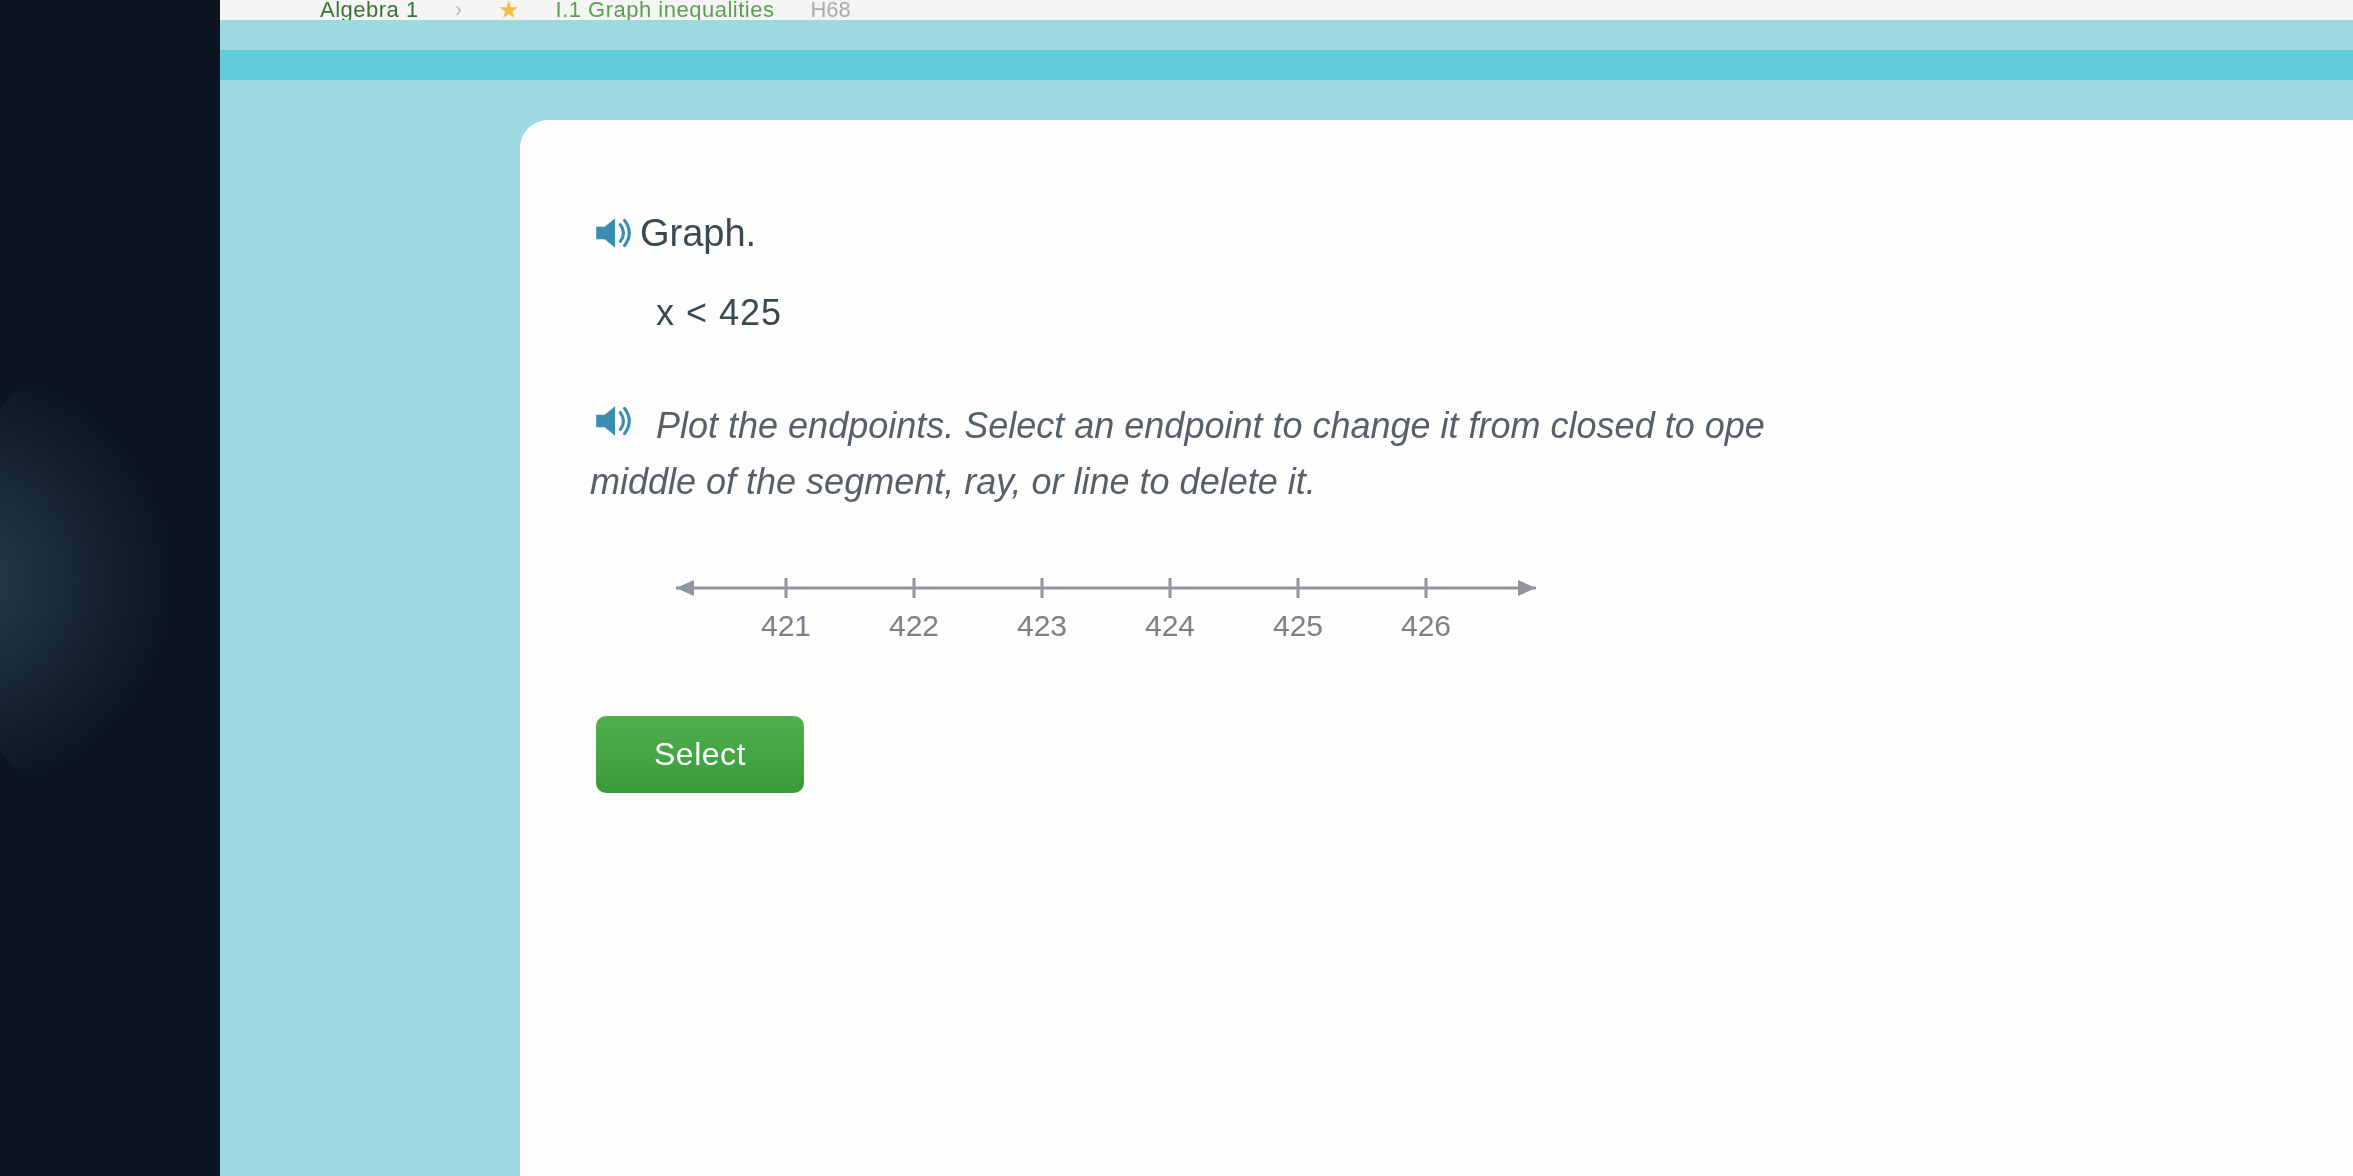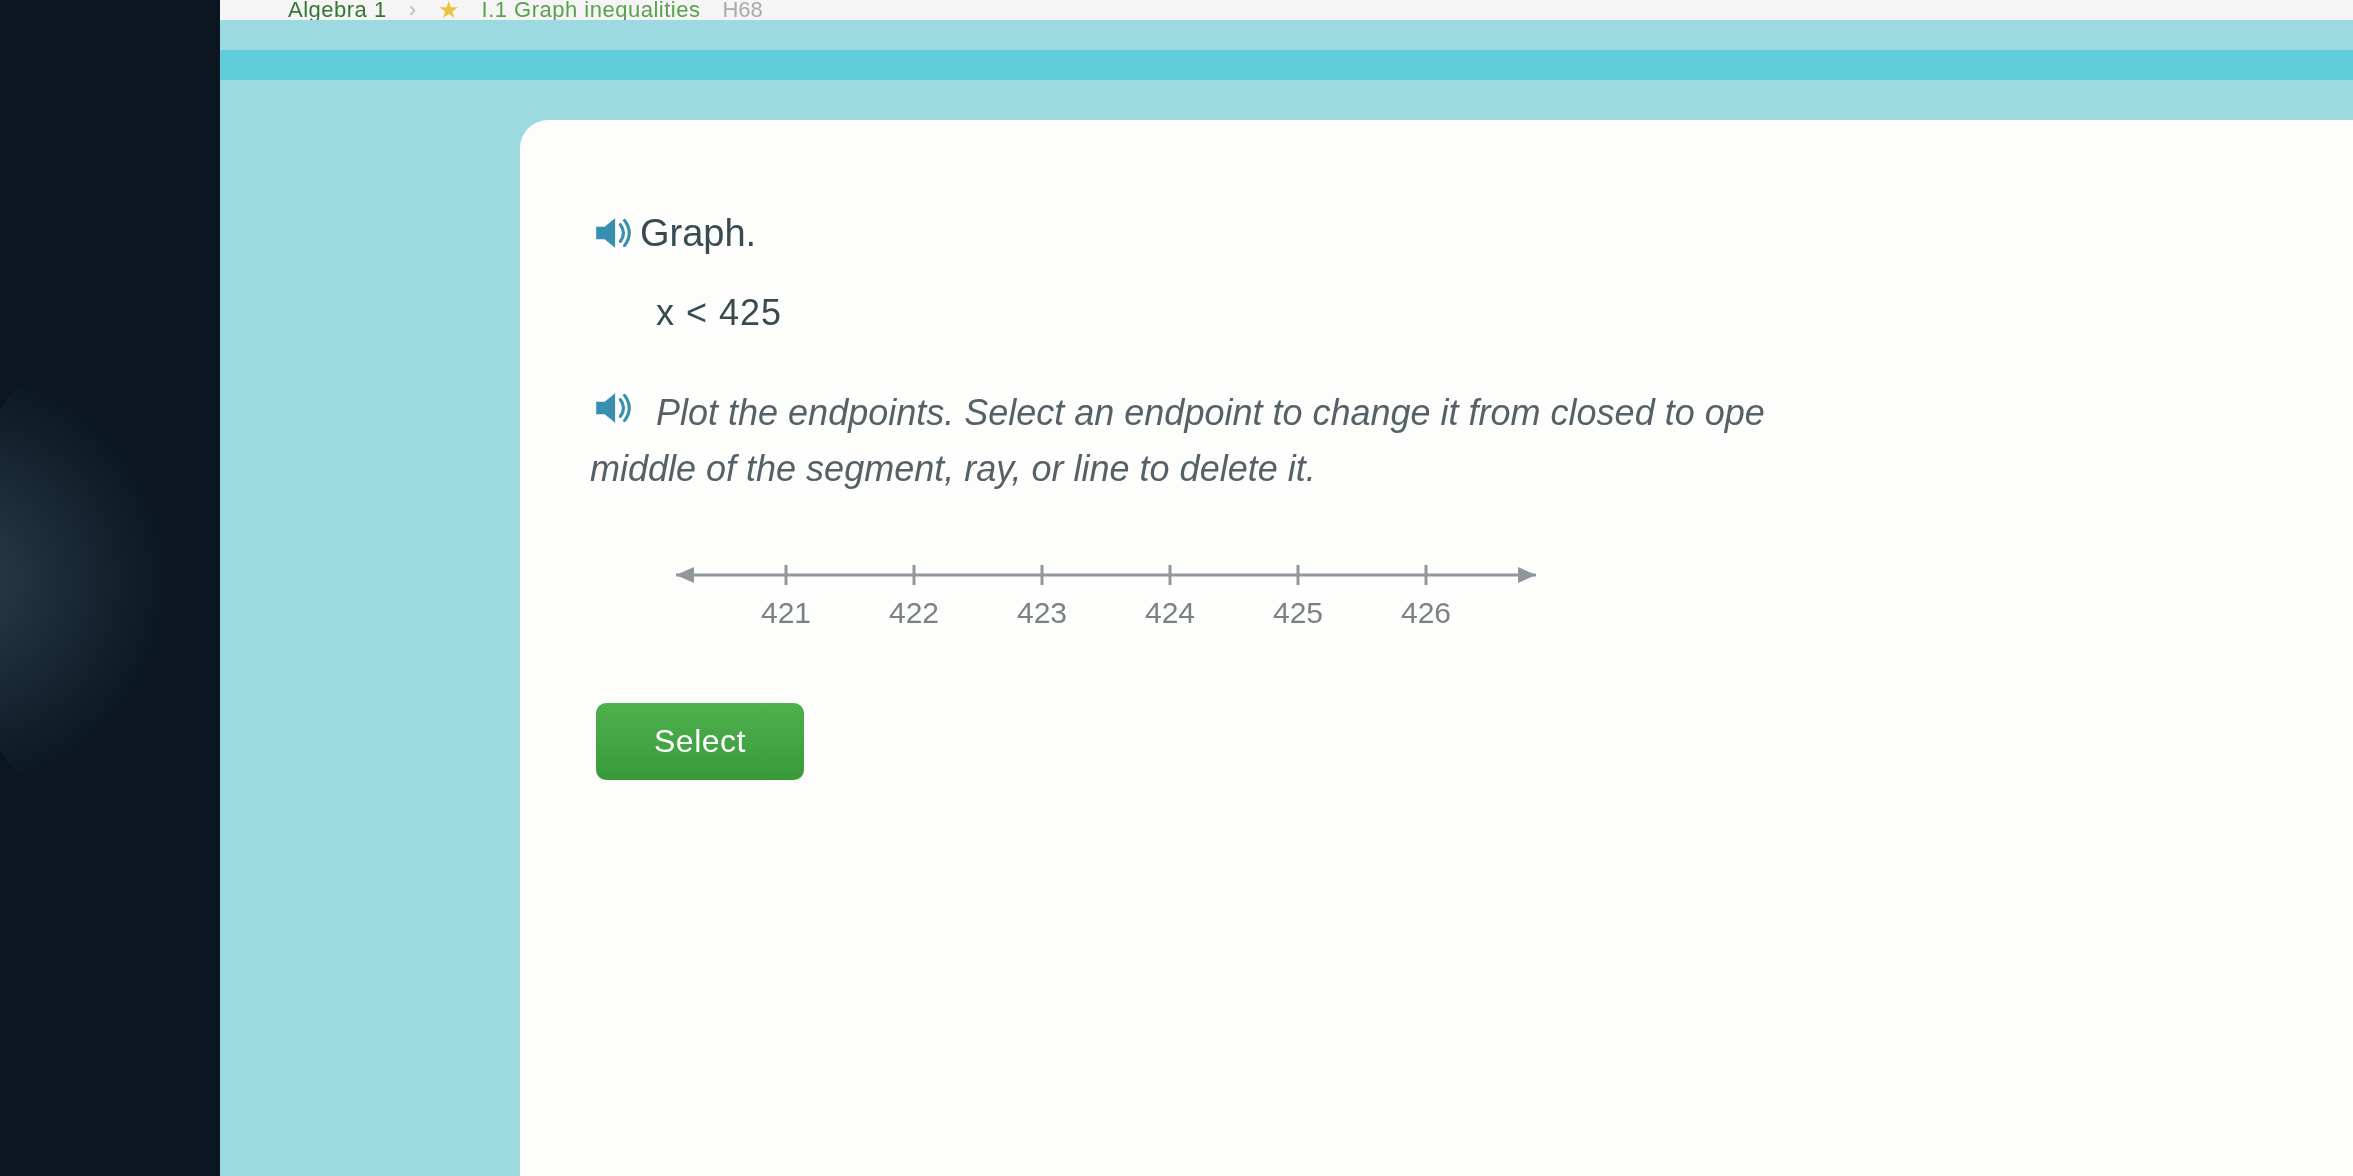--- a/index.html
+++ b/index.html
@@ -17,22 +17,22 @@
   top: 0;
   right: 0;
   bottom: 0;
   background: #9dd9e0;
 }
 .top-bar {
   height: 20px;
   background: #f5f5f5;
   display: flex;
   align-items: center;
-  padding-left: 68px;
-  gap: 22px;
+  padding-left: 100px;
+  gap: 36px;
   font-size: 22px;
   color: #888;
   overflow: hidden;
 }
 .top-bar .crumb-course { color: #357535; font-weight: 500; letter-spacing: 0.5px; }
 .top-bar .sep { color: #bbb; }
 .top-bar .star { color: #f0c040; font-size: 24px; }
 .top-bar .crumb-skill { color: #5aa050; letter-spacing: 0.5px; }
 .top-bar .crumb-code { color: #aaa; }
 .accent-strip {
@@ -52,21 +52,21 @@
   position: relative;
 }
 .row { display: flex; align-items: center; gap: 4px; margin-bottom: 36px; }
 .speaker-icon {
   width: 46px; height: 46px; display: inline-flex; align-items: center; justify-content: center;
   cursor: pointer;
 }
 .speaker-icon svg { width: 42px; height: 42px; }
 .prompt-title { font-size: 38px; color: #3a4a52; font-weight: 500; }
 .inequality {
-  font-size: 36px; color: #3a4a52; margin-left: 66px; margin-bottom: 51px;
+  font-size: 36px; color: #3a4a52; margin-left: 66px; margin-bottom: 64px;
   letter-spacing: 1px;
 }
 .instruction-row { display: flex; align-items: flex-start; gap: 20px; margin-bottom: 12px; }
 .instruction {
   font-size: 36px; color: #556068; font-style: italic; line-height: 1.55;
   max-width: 1760px;
 }
 .numberline-wrap {
   margin: 48px 0 68px 76px;
   width: 880px;

